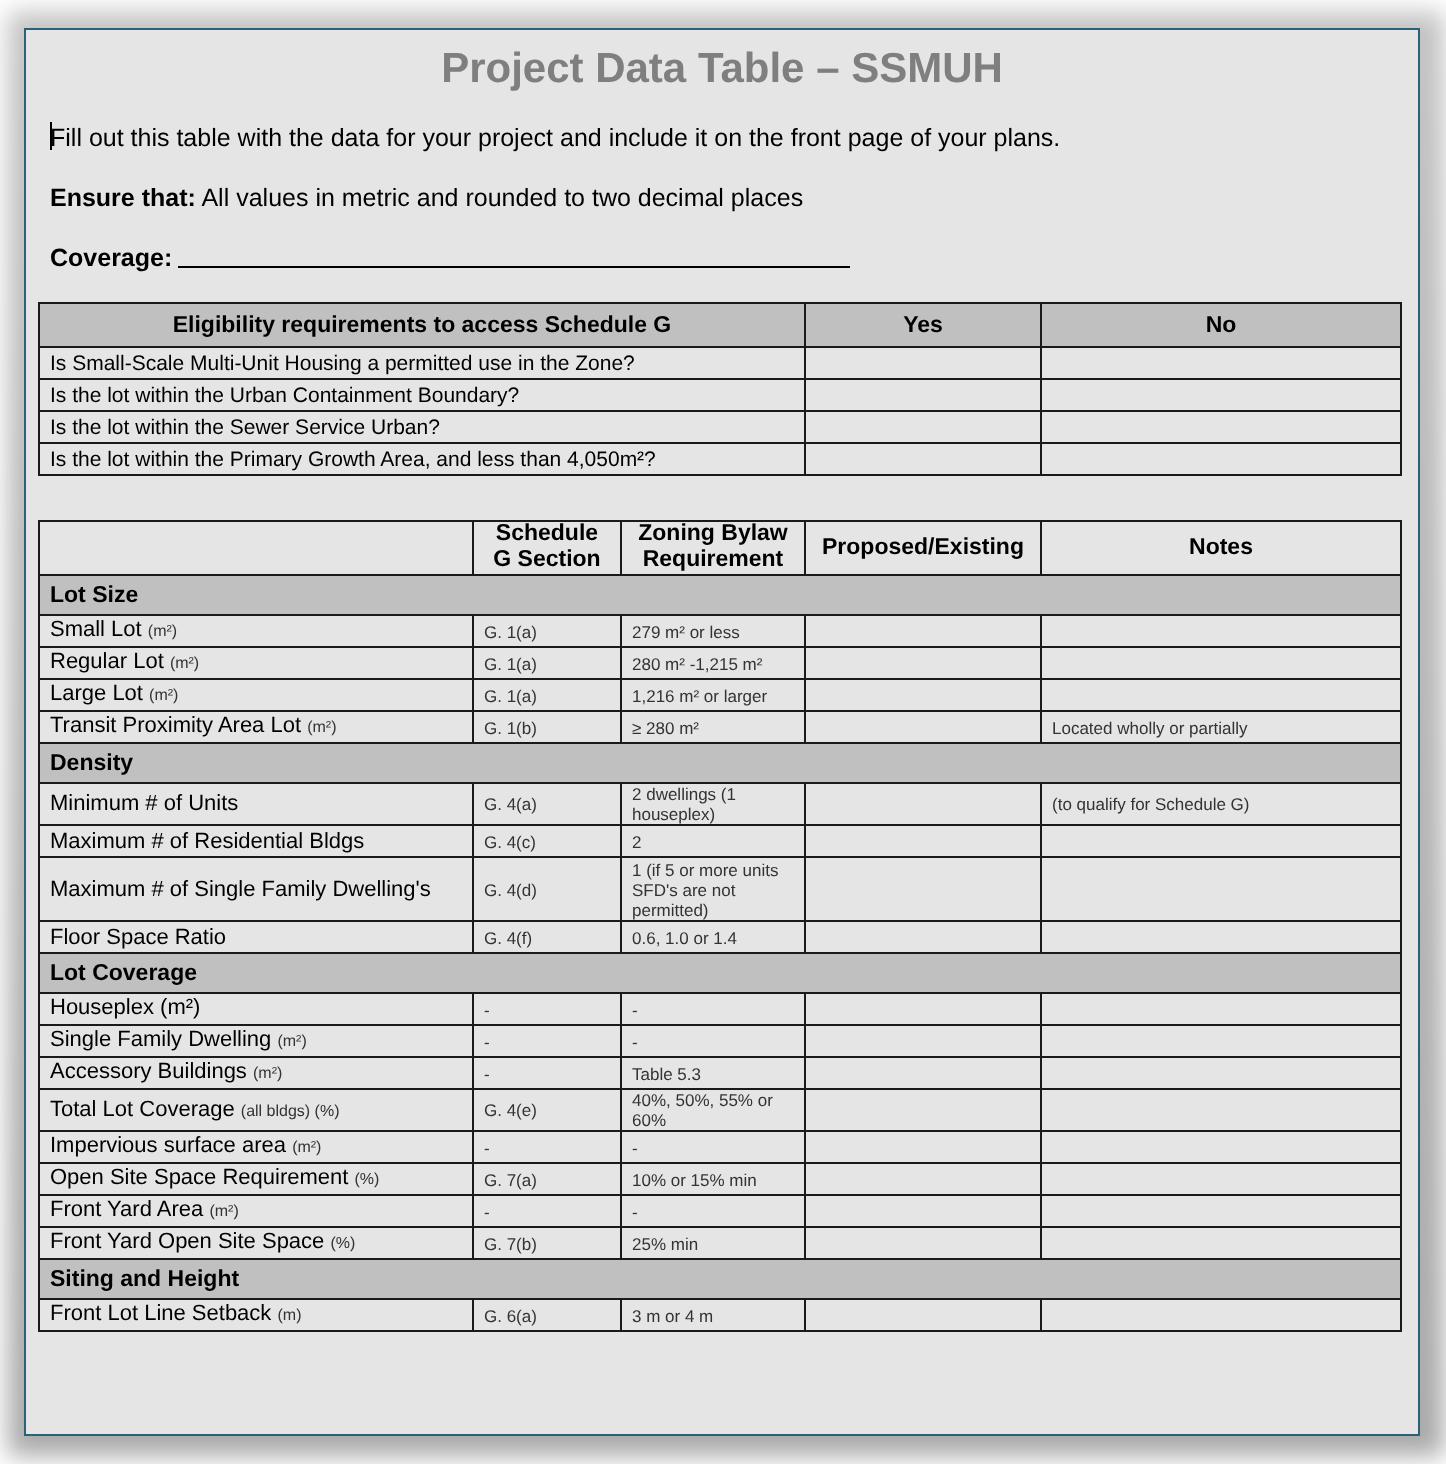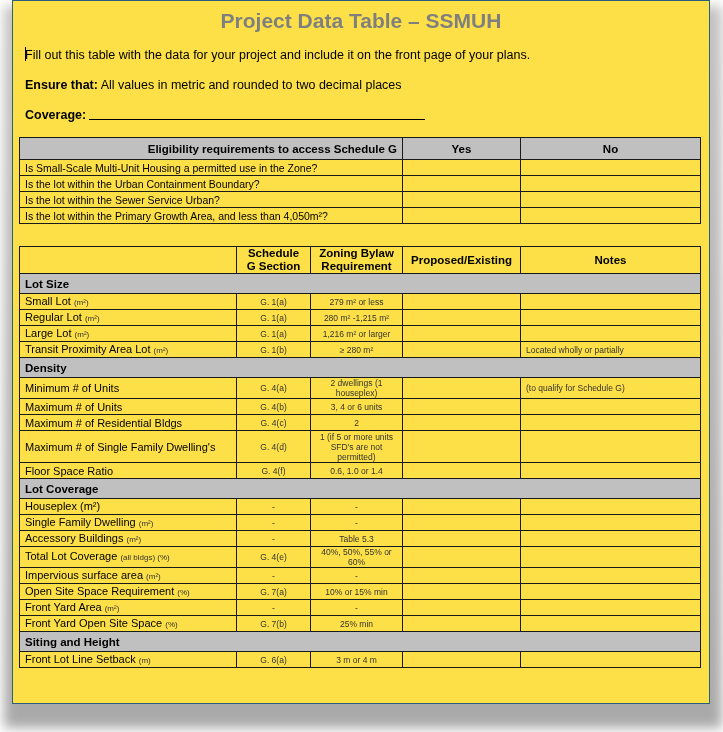--- a/index.html
+++ b/index.html
@@ -10,46 +10,46 @@
     color: #000;
     position: relative;
   }
   .shadow {
     position: absolute; left: 4px; top: 6px; width: 718px; height: 722px;
     background: linear-gradient(#b8b8b8, #9a9a9a);
     filter: blur(6px);
     opacity: 0.85;
   }
   .page {
-    position: absolute; left: 12px; top: 0; width: 696px; height: 702px;
-    background: #fde047;
+    position: absolute; left: 12px; top: 14px; width: 696px; height: 702px;
+    background: #e5e5e5;
     border: 1px solid #2a6178;
     overflow: hidden;
   }
   .title {
     position: absolute; left: 0; right: 0; top: 8px;
     text-align: center; font-size: 21px; font-weight: bold; color: #7f7f7f;
   }
   .line { position: absolute; left: 12px; font-size: 12.5px; white-space: nowrap; }
   .line b { font-weight: bold; text-align: right; }
   .cursor { display: inline-block; width: 1px; height: 14px; background:#000; vertical-align: -2px; margin-right: -1px; }
   .addr-line { display: inline-block; width: 336px; border-bottom: 1.5px solid #000; height: 12px; vertical-align: -1px; margin-left: 3px; }
 
   table { border-collapse: collapse; position: absolute; table-layout: fixed; }
   td, th { border: 1.5px solid #1a1a1a; padding: 0 5px; overflow: hidden; }
   .t1 { left: 6px; top: 136px; width: 681px; }
   .t1 th { background: #c0c0c0; height: 21px; font-size: 11.5px; font-weight: bold; text-align: center; }
-  .t1 th.l { text-align: right; }
+  .t1 th.l { text-align: center; }
   .t1 td { height: 15px; font-size: 10.5px; }
 
   .t2 { left: 6px; top: 245px; width: 681px; }
   .t2 th { height: 26px; font-size: 11.5px; font-weight: bold; line-height: 13px; }
   .t2 tr.sec td { background: #c0c0c0; font-weight: bold; font-size: 11.5px; height: 19px; }
   .t2 td { font-size: 11px; height: 15px; line-height: 12px; }
-  .t2 td.c { text-align: center; font-size: 8.5px; color: #333; line-height: 10px; }
+  .t2 td.c { font-size: 8.5px; color: #333; line-height: 10px; }
   .t2 td.n { font-size: 8.5px; color: #333; }
   .unit { font-size: 8px; color: #333; }
   .h2 td { height: 20px !important; }
   .h3 td { height: 31px !important; }
 </style>
 </head>
 <body>
 
 <div class="shadow"></div>
 <div class="page">
@@ -150,27 +150,20 @@
           <td colspan="5">Density</td>
         </tr>
     <tr class="h2">
       <td>Minimum # of Units</td>
       <td class="c">G. 4(a)</td>
       <td class="c">2 dwellings (1 houseplex)</td>
       <td></td>
       <td class="n">(to qualify for Schedule G)</td>
     </tr>
     <tr>
-      <td>Maximum # of Units</td>
-      <td class="c">G. 4(b)</td>
-      <td class="c">3, 4 or 6 units</td>
-      <td></td>
-      <td class="n"></td>
-    </tr>
-    <tr>
       <td>Maximum # of Residential Bldgs</td>
       <td class="c">G. 4(c)</td>
       <td class="c">2</td>
       <td></td>
       <td class="n"></td>
     </tr>
     <tr class="h3">
       <td>Maximum # of Single Family Dwelling's</td>
       <td class="c">G. 4(d)</td>
       <td class="c">1 (if 5 or more units SFD's are not permitted)</td>

